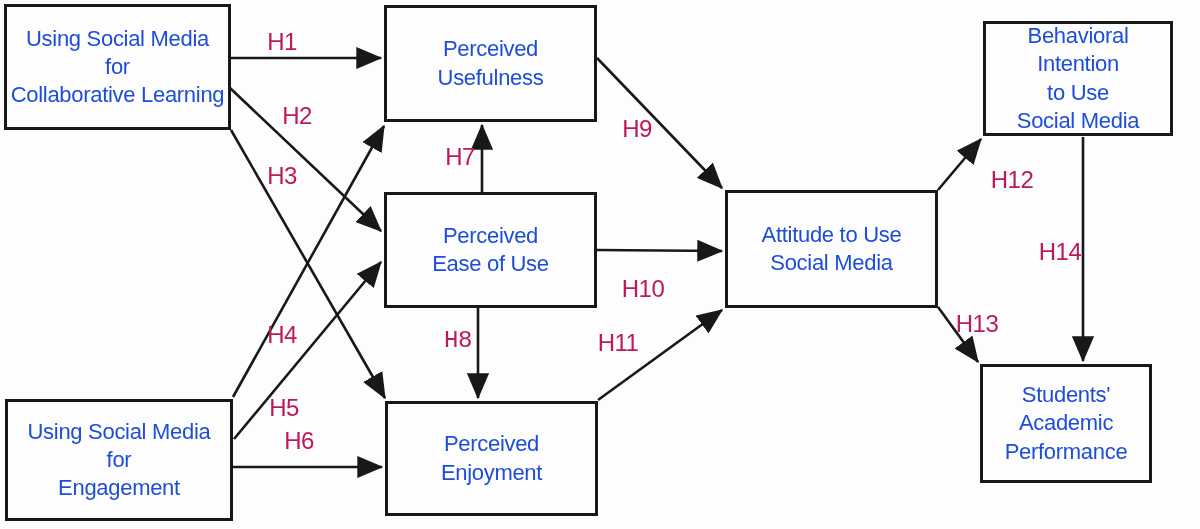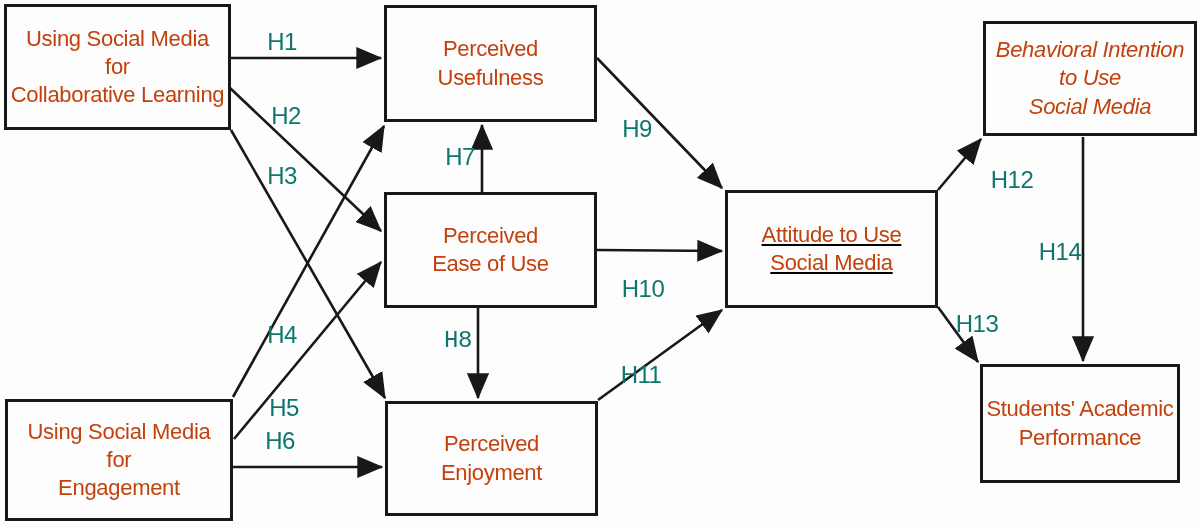--- a/index.html
+++ b/index.html
@@ -33,28 +33,28 @@
     background: #fdfdfd;
     display: flex;
     align-items: center;
     justify-content: center;
     text-align: center;
   }
   .node-label {
     white-space: pre-line;
     font-size: 22px;
     line-height: 1.28;
-    color: #c2410c;
+    color: #1d4ed8;
     letter-spacing: -0.3px;
   }
   .edge-label {
     position: absolute;
     transform: translate(-50%, -50%);
     font-size: 24px;
-    color: #0f766e;
+    color: #be185d;
     letter-spacing: -0.5px;
     background: transparent;
   }
 </style>
 </head>
 <body>
 
 <div class="canvas">
   <svg id="edge-svg" xmlns="http://www.w3.org/2000/svg">
     <defs>
@@ -93,43 +93,43 @@
 Usefulness</span>
       </div>
       <div class="node" style="left: 384px; top: 192px; width: 213px; height: 116px;">
         <span class="node-label">Perceived
 Ease of Use</span>
       </div>
       <div class="node" style="left: 385px; top: 401px; width: 213px; height: 115px;">
         <span class="node-label">Perceived
 Enjoyment</span>
       </div>
-      <div class="node" style="left: 725px; top: 190px; width: 213px; height: 118px; text-decoration: underline;">
+      <div class="node" style="left: 725px; top: 190px; width: 213px; height: 118px;">
         <span class="node-label">Attitude to Use
 Social Media</span>
       </div>
-      <div class="node" style="left: 983px; top: 21px; width: 214px; height: 115px; font-style: italic;">
+      <div class="node" style="left: 983px; top: 21px; width: 190px; height: 115px;">
         <span class="node-label">Behavioral Intention
 to Use
 Social Media</span>
       </div>
-      <div class="node" style="left: 980px; top: 364px; width: 200px; height: 119px;">
+      <div class="node" style="left: 980px; top: 364px; width: 172px; height: 119px;">
         <span class="node-label">Students' Academic
 Performance</span>
       </div>
     </div>
   <div id="labels">
       <div class="edge-label" style="left: 282px; top: 42px;">H1</div>
-      <div class="edge-label" style="left: 286px; top: 116px;">H2</div>
+      <div class="edge-label" style="left: 297px; top: 116px;">H2</div>
       <div class="edge-label" style="left: 282px; top: 176px;">H3</div>
       <div class="edge-label" style="left: 282px; top: 335px;">H4</div>
       <div class="edge-label" style="left: 284px; top: 408px;">H5</div>
-      <div class="edge-label" style="left: 280px; top: 441px;">H6</div>
+      <div class="edge-label" style="left: 299px; top: 441px;">H6</div>
       <div class="edge-label" style="left: 460px; top: 157px;">H7</div>
       <div class="edge-label" style="left: 458px; top: 340px; font-family: Liberation Mono, monospace;">H8</div>
       <div class="edge-label" style="left: 637px; top: 129px;">H9</div>
       <div class="edge-label" style="left: 643px; top: 273px; margin-top: 16px;">H10</div>
-      <div class="edge-label" style="left: 641px; top: 343px; margin-top: 32px;">H11</div>
+      <div class="edge-label" style="left: 618px; top: 343px;">H11</div>
       <div class="edge-label" style="left: 1012px; top: 180px;">H12</div>
       <div class="edge-label" style="left: 977px; top: 324px;">H13</div>
       <div class="edge-label" style="left: 1060px; top: 252px; text-align: center;">H14</div>
     </div>
 </div>
 
 </body></html>

